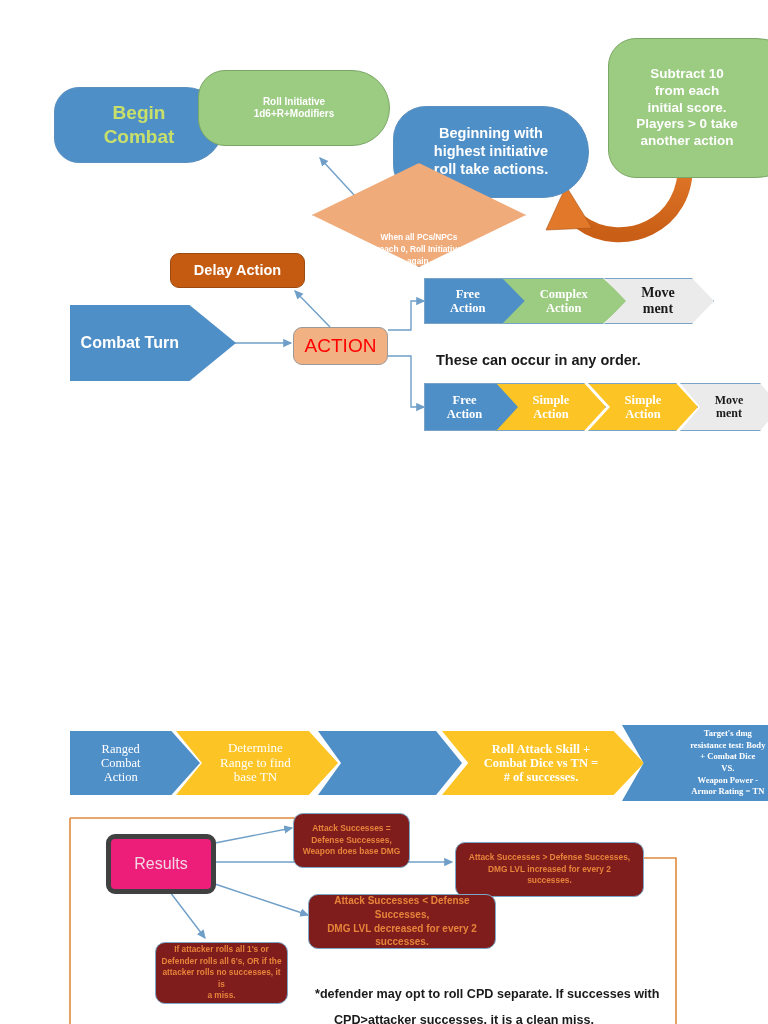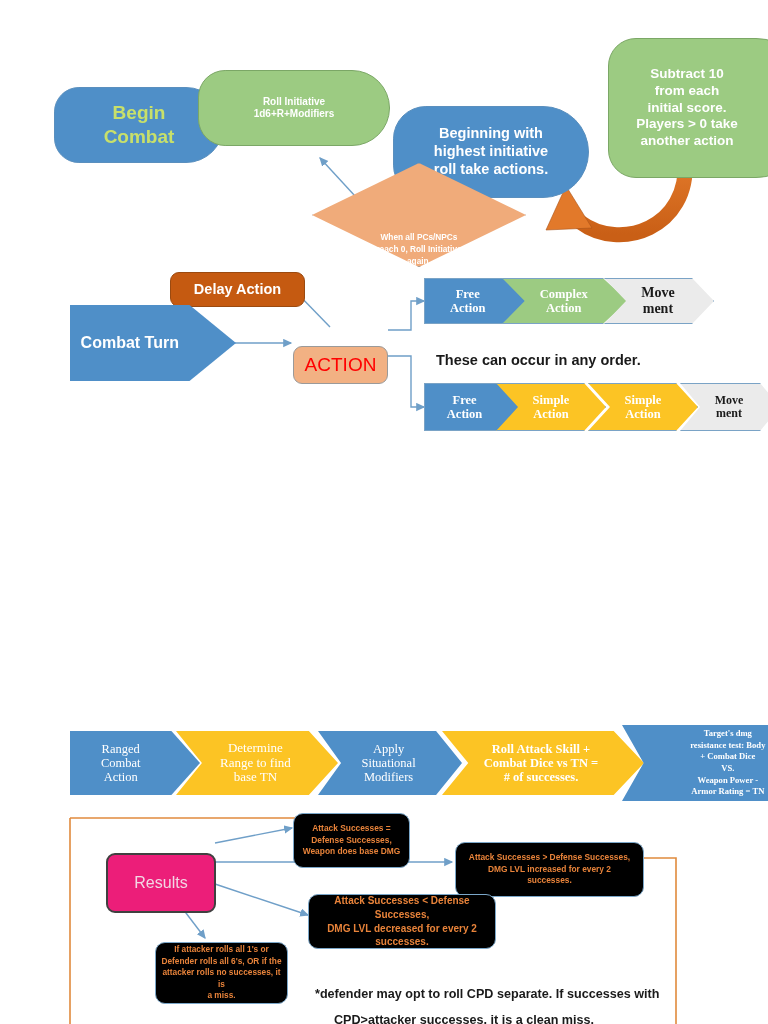--- a/index.html
+++ b/index.html
@@ -18,21 +18,20 @@
     display: flex; align-items: center; justify-content: center;
     text-align: center; line-height: 1.12;
     color: #ffffff; font-weight: bold; font-family: Liberation Serif, serif;
   }
 
   
   .rbox {
     display: flex; align-items: center; justify-content: center;
     text-align: center; line-height: 1.2;
     border-radius: 9px;
-    margin-top: 19px;
   }
 
   
   .band {
     display:flex; align-items:center; justify-content:center;
     text-align:center; line-height:1.24;
     color:#fff; font-weight:bold;
     border:1.3px solid #5a8fbe;
   }
   .band-blue  { background:#4f8fc8; }
@@ -40,21 +39,21 @@
 
   
   .diamond-wrap { display:flex; align-items:flex-end; justify-content:center; }
   .diamond-label {
     position:relative; z-index:3; text-align:center; color:#ffffff;
     font-weight:bold; line-height:1.45;
   }
 
   
   .callout {
-    background:#000000; border:1.2px solid #7ba7c9; border-radius:10px;
+    background:#7f1d1d; border:1.2px solid #7ba7c9; border-radius:10px;
     color:#e8833a; text-align:center; display:flex; align-items:center;
     justify-content:center; line-height:1.38; font-weight:bold;
   }
 
   .plaintext { color:#1a1a1a; font-weight:bold; }
 
   svg.overlay { position:absolute; left:0; top:0; width:768px; height:1024px; pointer-events:none; }
 </style>
 </head>
 <body>
@@ -185,35 +184,34 @@
       <div class="abs chev" style="left:0;top:0;width:78%;height:100%;font-size:12.5px;color:#ffffff;font-weight:normal;">Ranged<br>Combat<br>Action</div>
     </div>
     <div class="abs" style="left:106px; top:6px; width:162px; height:64px;">
       <div class="abs" style="left:0;top:0;width:100%;height:100%;background:#fcc424;
                   clip-path:polygon(0 0, 82% 0, 100% 50%, 82% 100%, 0 100%, 16% 50%);"></div>
       <div class="abs chev" style="left:14%;top:0;width:70%;height:100%;font-size:13px;color:#ffffff;font-weight:normal;">Determine<br>Range to find<br>base TN</div>
     </div>
     <div class="abs" style="left:248px; top:6px; width:144px; height:64px;">
       <div class="abs" style="left:0;top:0;width:100%;height:100%;background:#4f8fc8;
                   clip-path:polygon(0 0, 82% 0, 100% 50%, 82% 100%, 0 100%, 16% 50%);"></div>
-      <div class="abs chev" style="left:14%;top:0;width:70%;height:100%;font-size:12.5px;color:#ffffff;font-weight:normal;">Apply<br>Situational<br>Modifiers</div>
     </div>
     <div class="abs" style="left:372px; top:6px; width:202px; height:64px;">
       <div class="abs" style="left:0;top:0;width:100%;height:100%;background:#fcc424;
                   clip-path:polygon(0 0, 85% 0, 100% 50%, 85% 100%, 0 100%, 13% 50%);"></div>
       <div class="abs chev" style="left:12%;top:0;width:74%;height:100%;font-size:12.5px;color:#ffffff;">Roll Attack Skill +<br>Combat Dice vs TN =<br># of successes.</div>
     </div>
     <div class="abs" style="left:552px; top:0px; width:216px; height:76px;">
       <div class="abs" style="left:0;top:0;width:100%;height:100%;background:#4f8fc8;
                   clip-path:polygon(0 0, 88% 0, 100% 50%, 88% 100%, 0 100%, 10% 50%);"></div>
       <div class="abs chev" style="left:10%;top:0;width:78%;height:100%;font-size:8.6px;color:#ffffff;line-height:1.35;">Target's dmg<br>resistance test: Body<br>+ Combat Dice<br>VS.<br>Weapon Power -<br>Armor Rating = TN</div>
     </div>
   </div>
 
-  <div class="abs rbox" style="left:106px; top:834px; width:110px; height:60px; background:#ec1e79; border:2px solid #404040;
+  <div class="abs rbox" style="left:106px; top:834px; width:110px; height:60px; background:#ec1e79; border:5px solid #404040;
               color:#f2d7e4; font-size:16px;">
     <span>Results</span>
   </div>
 
   <div class="abs callout" style="left:293px; top:813px; width:117px; height:55px; font-size:8.4px; padding:0 4px;">Attack Successes =<br>Defense Successes,<br>Weapon does base DMG</div>
 
   <div class="abs callout" style="left:455px; top:842px; width:189px; height:55px; font-size:8.4px; padding:0 6px;">Attack Successes &gt; Defense Successes,<br>DMG LVL increased for every 2<br>successes.</div>
 
   <div class="abs callout" style="left:308px; top:894px; width:188px; height:55px; font-size:10px; padding:0 6px;">Attack Successes &lt; Defense Successes,<br>DMG LVL decreased for every 2<br>successes.</div>
 

